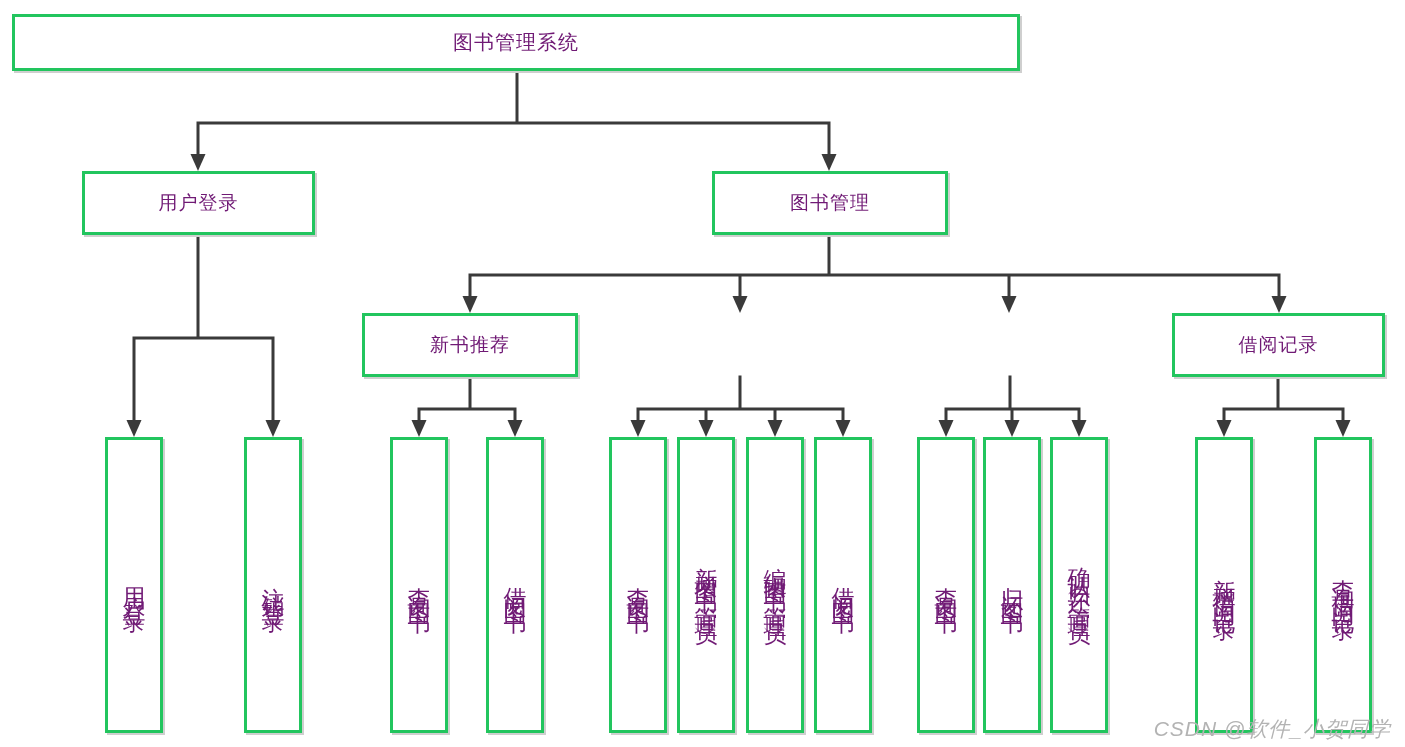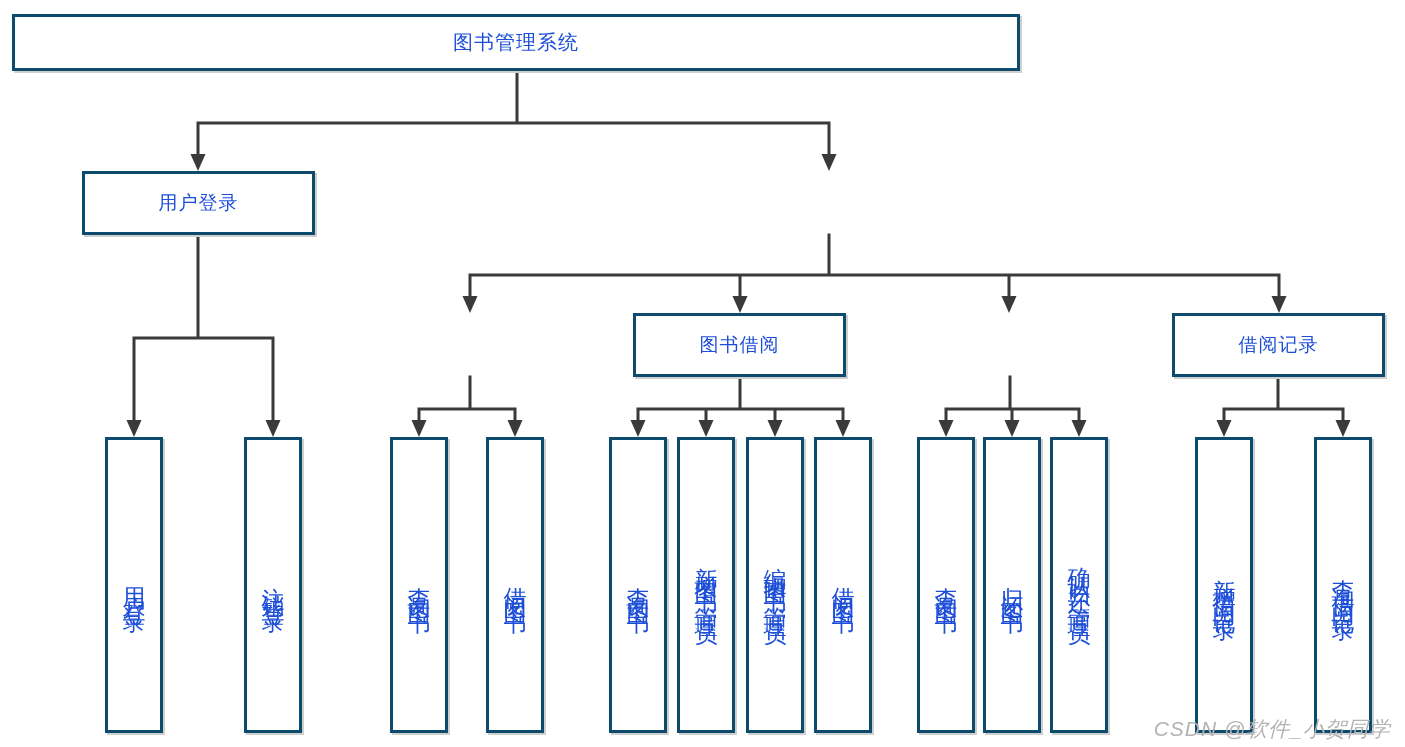--- a/index.html
+++ b/index.html
@@ -3,22 +3,22 @@
 <meta charset="utf-8">
 <style>
   html,body{margin:0;padding:0;background:#ffffff;}
   #canvas{
     position:relative;width:1405px;height:747px;background:#ffffff;
     font-family:"Liberation Sans","DejaVu Sans",sans-serif;overflow:hidden;
   }
   #connectors{position:absolute;left:0;top:0;width:1405px;height:747px;}
   .node{
     position:absolute;box-sizing:border-box;background:#ffffff;
-    border:3px solid #0c4a6e;display:flex;align-items:center;justify-content:center;
-    color:#1d4ed8;box-shadow:2px 2px 0 #cfcfcf;z-index:2;
+    border:3px solid #22c55e;display:flex;align-items:center;justify-content:center;
+    color:#701a75;box-shadow:2px 2px 0 #cfcfcf;z-index:2;
   }
   .h .label{font-size:19px;letter-spacing:1px;white-space:nowrap;}
   .root .label{font-size:20px;}
   .leaf .label{
     writing-mode:vertical-rl;text-orientation:mixed;
     font-size:23px;letter-spacing:8px;line-height:1;white-space:nowrap;
   }
   .wm{
     position:absolute;right:14px;bottom:4px;z-index:5;
     color:#b3b3b3;font-size:21px;letter-spacing:1px;white-space:nowrap;font-style:italic;
@@ -65,23 +65,26 @@
     </g>
   </svg>
 
   <div class="node h root" style="left:12px;top:14px;width:1008px;height:57px">
     <span class="label">图书管理系统</span>
   </div>
 
   <div class="node h" style="left:82px;top:171px;width:233px;height:64px">
     <span class="label">用户登录</span>
   </div>
+  <div class="node h" style="left:712px;top:171px;width:236px;height:64px">
+    <span class="label">图书管理</span>
+  </div>
 
-  <div class="node h" style="left:633px;top:313px;width:213px;height:64px">
-    <span class="label">图书借阅</span>
+  <div class="node h" style="left:362px;top:313px;width:216px;height:64px">
+    <span class="label">新书推荐</span>
   </div>
   <div class="node h" style="left:1172px;top:313px;width:213px;height:64px">
     <span class="label">借阅记录</span>
   </div>
 
   <div class="node leaf" style="left:105px;top:437px;width:58px;height:296px">
     <span class="label">用户登录</span>
   </div>
   <div class="node leaf" style="left:244px;top:437px;width:58px;height:296px">
     <span class="label">注销登录</span>

